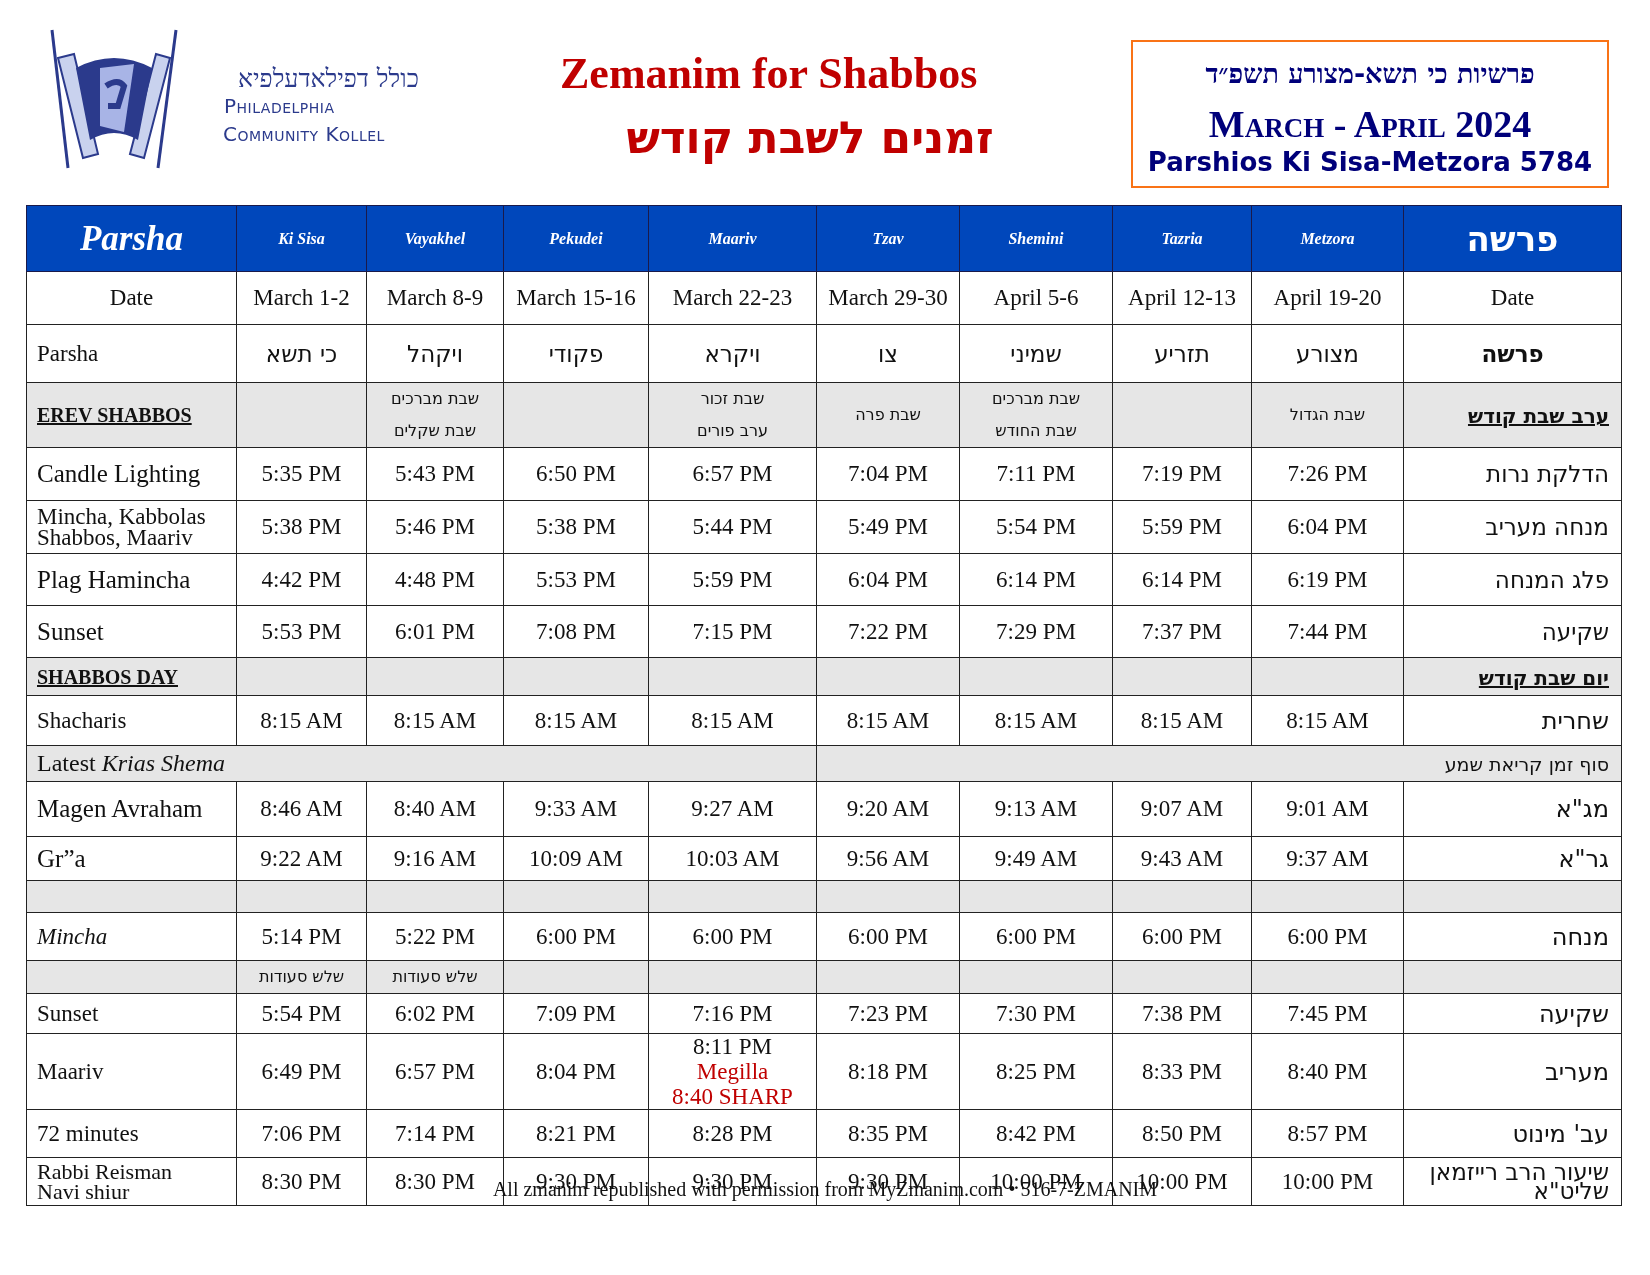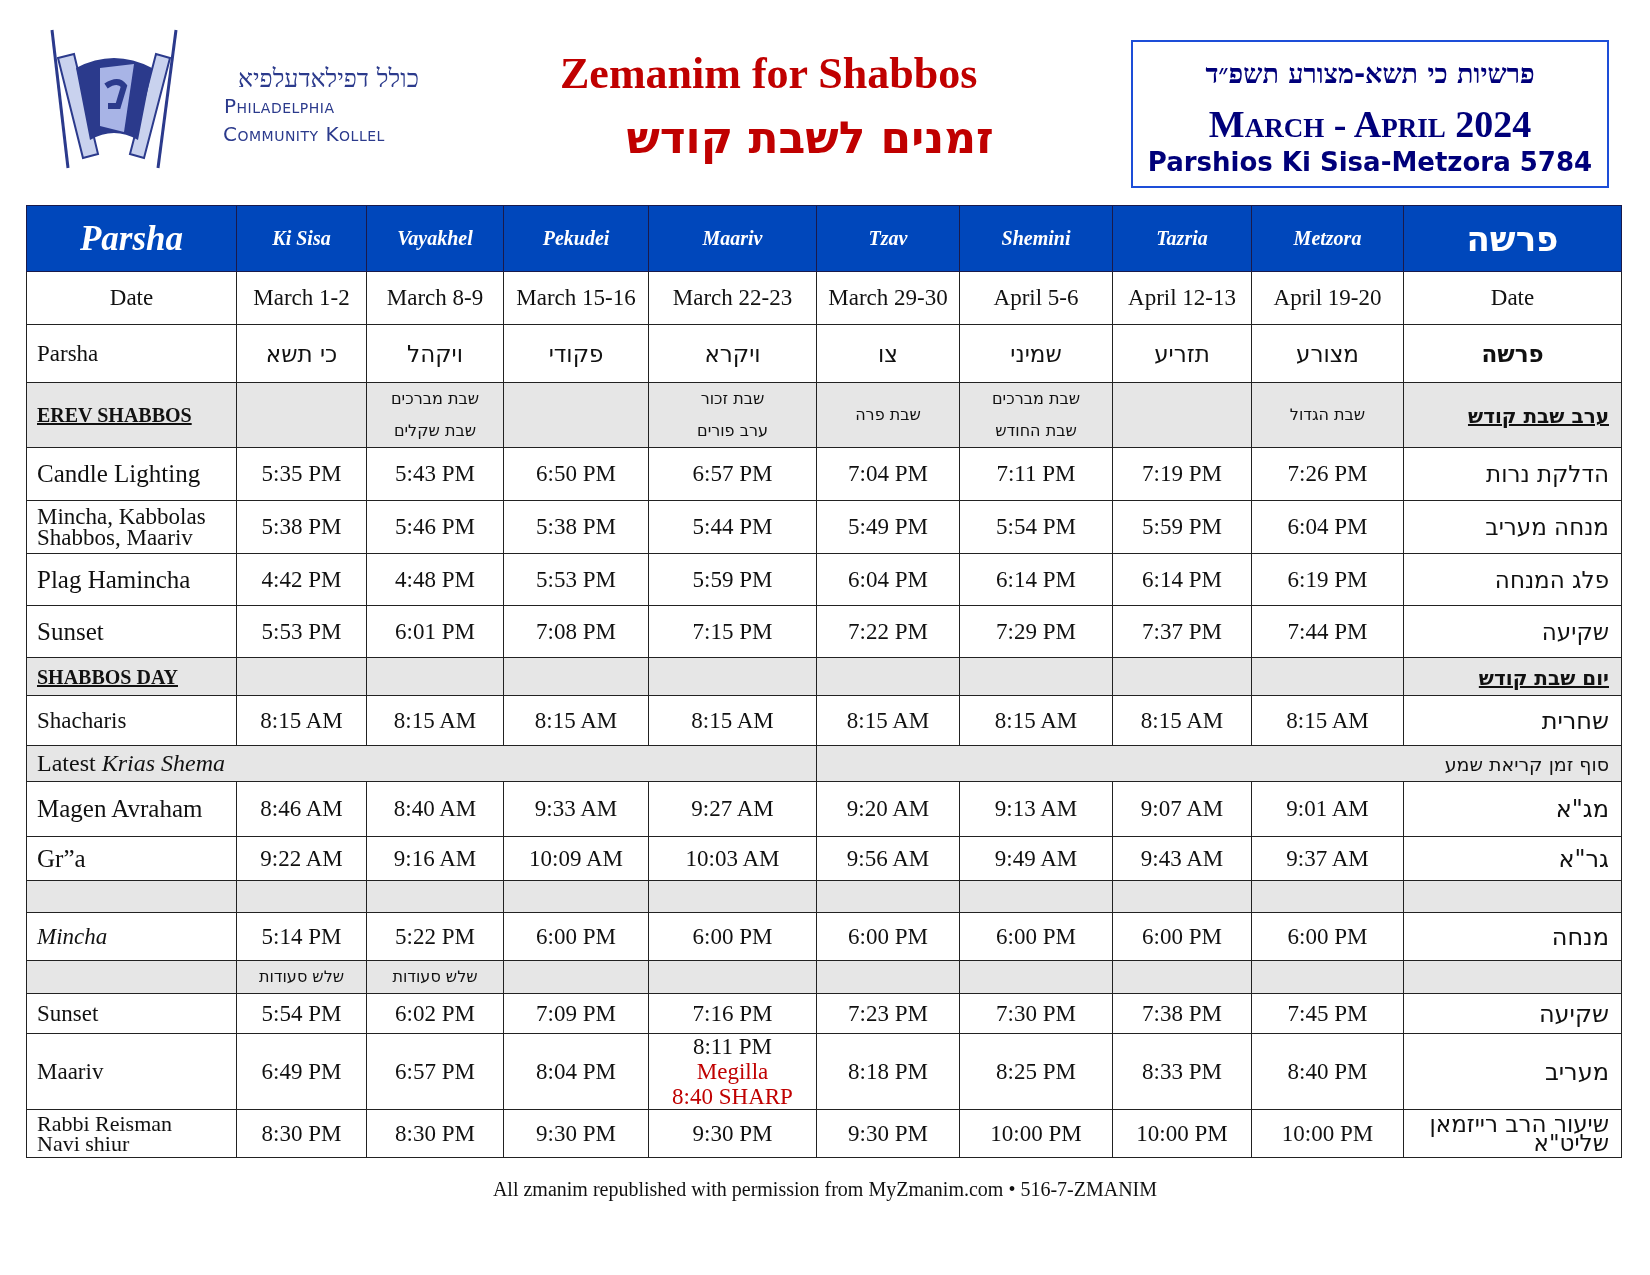--- a/index.html
+++ b/index.html
@@ -12,29 +12,29 @@
               font-size:25px; color:#2b3a8c; direction:rtl; white-space:nowrap; }
   .logo-en1 { position:absolute; left:186px; top:66px; font-family:"DejaVu Sans", sans-serif;
               font-size:20px; color:#2b3a8c; letter-spacing:0.5px; font-variant:small-caps; }
   .logo-en2 { position:absolute; left:185px; top:94px; font-family:"DejaVu Sans", sans-serif;
               font-size:20px; color:#2b3a8c; letter-spacing:0.5px; font-variant:small-caps; }
   .title-en { position:absolute; left:560px; top:48px; width:480px; text-align:left;
               font-size:44px; font-weight:bold; color:#c00000; }
   .title-he { position:absolute; left:600px; top:112px; width:420px; text-align:center;
               font-family:"DejaVu Sans", sans-serif; font-size:44px; font-weight:bold; color:#c00000; direction:rtl; }
   .infobox { position:absolute; left:1131px; top:40px; width:478px; height:148px;
-             border:2px solid #1d4ed8; box-sizing:border-box; text-align:center; color:#00007a; }
+             border:2px solid #f97316; box-sizing:border-box; text-align:center; color:#00007a; }
   .infobox .l1 { font-family:"DejaVu Serif", serif; font-weight:bold; font-size:27px; margin-top:16px; direction:rtl; }
   .infobox .l2 { font-weight:bold; font-size:38px; font-variant:small-caps; line-height:38px; margin-top:15px; }
   .infobox .l3 { font-family:"DejaVu Sans", sans-serif; font-weight:bold; font-size:26px; margin-top:4px; }
 
   table.z { position:absolute; left:26px; top:205px; border-collapse:collapse; table-layout:fixed; }
   table.z td { border:1.5px solid #222; padding:0; text-align:center; vertical-align:middle;
                font-size:23px; white-space:nowrap; overflow:hidden; }
-  tr.hdr td { background:#0047bb; color:#fff; font-style:italic; font-weight:bold; font-size:20px; border-color:#1a1a4a; }
+  tr.hdr td { background:#0047bb; color:#fff; font-style:italic; font-weight:bold; font-size:16px; border-color:#1a1a4a; }
   tr.hdr td.first { font-size:35px; }
   tr.hdr td.heb { font-style:normal; font-family:"DejaVu Sans", sans-serif; font-size:34px; }
   td.lbl { text-align:left !important; padding-left:10px !important; }
   td.hlbl { text-align:right !important; padding-right:12px !important; direction:rtl; font-family:"DejaVu Sans", sans-serif; font-size:21px; }
   tr.gray td { background:#e6e6e6; }
   .sec { font-weight:bold; text-decoration:underline; font-size:20px; }
   .hsec { font-weight:bold; text-decoration:underline; font-family:"DejaVu Sans", sans-serif; font-size:20px; direction:rtl; }
   .hebcell { font-family:"DejaVu Sans", sans-serif; font-size:24px; direction:rtl; }
   .hebbig { font-family:"DejaVu Sans", sans-serif; font-weight:bold; font-size:32px; direction:rtl; }
   .note { font-family:"DejaVu Sans", sans-serif; font-size:16px; line-height:32px; direction:rtl; display:block; }
@@ -338,20 +338,32 @@
       <div class="red">Megilla</div>
       <div class="red">8:40 SHARP</div>
     </td>
     <td>8:18 PM</td>
     <td>8:25 PM</td>
     <td>8:33 PM</td>
     <td>8:40 PM</td>
     <td class="hlbl" style="font-size:24px">מעריב</td>
   </tr>
 
+  <tr style="height:48px">
+    <td class="lbl big">72 minutes</td>
+    <td>7:06 PM</td>
+    <td>7:14 PM</td>
+    <td>8:21 PM</td>
+    <td>8:28 PM</td>
+    <td>8:35 PM</td>
+    <td>8:42 PM</td>
+    <td>8:50 PM</td>
+    <td>8:57 PM</td>
+    <td class="hlbl" style="font-size:24px">עב' מינוט</td>
+  </tr>
 
   <tr style="height:48px">
     <td class="lbl" style="white-space:normal;line-height:20px">
       <span style="font-size:22px">Rabbi Reisman</span><br>
       <span style="font-size:22px">Navi shiur</span>
     </td>
     <td>8:30 PM</td>
     <td>8:30 PM</td>
     <td>9:30 PM</td>
     <td>9:30 PM</td>

